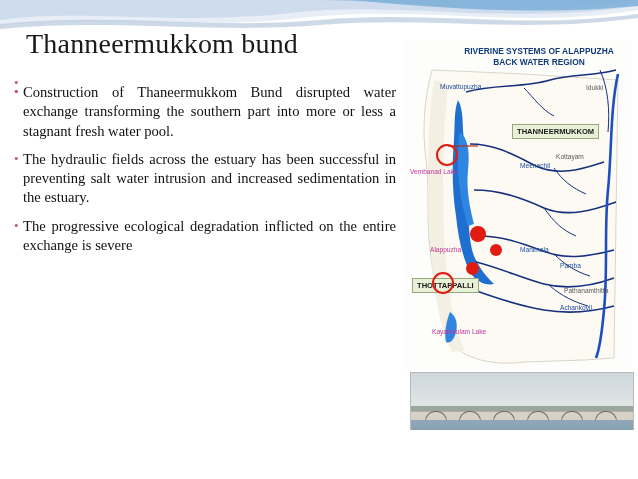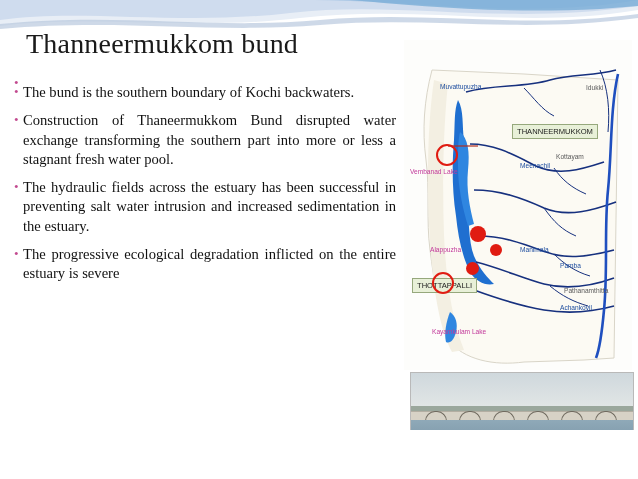--- a/index.html
+++ b/index.html
@@ -96,21 +96,21 @@
     font-size: 6.6px;
     color: #1b4b9e;
     white-space: nowrap;
   }
   .map-label.pink { color: #c2389a; }
   .map-label.gray { color: #5a5a5a; }
   .boxlabel {
     position: absolute;
     font-family: "Liberation Sans", sans-serif;
     font-size: 7.6px;
-    font-weight: normal;
+    font-weight: bold;
     color: #1a1a1a;
     background: #e8f0d8;
     border: 1px solid #96a87c;
     padding: 2px 4px;
     white-space: nowrap;
   }
   .reddot {
     position: absolute;
     background: #e01b11;
     border-radius: 50%;
@@ -187,33 +187,32 @@
   </div>
 
   <div class="title">Thanneermukkom bund</div>
 
   <div class="body-col">
     <div class="bullet">
       <span class="dot">•</span>
     </div>
     <div class="bullet">
       <span class="dot">•</span>
-      <span>The bund is the southern boundary of Kochi backwaters.</span>
     </div>
     <div class="bullet">
       <span class="dot">•</span>
       <span>Construction of Thaneermukkom Bund disrupted water exchange transforming the southern part into more or less a stagnant fresh water pool.</span>
     </div>
     <div class="bullet">
       <span class="dot">•</span>
       <span>The hydraulic fields across the estuary has been successful in preventing salt water intrusion and increased sedimentation in the estuary.</span>
     </div>
     <div class="bullet">
       <span class="dot">•</span>
-      <span>The progressive ecological degradation inflicted on the entire estuary is severe</span>
+      <span>The progressive ecological degradation inflicted on the entire exchange is severe</span>
     </div>
   </div>
 
   <div class="map">
     <svg width="228" height="330" viewBox="0 0 228 330" xmlns="http://www.w3.org/2000/svg">
       <rect x="0" y="0" width="228" height="330" fill="#fdfdfb"></rect>
 
       <path d="M28,30 C20,60 18,90 22,120 C26,150 22,180 26,210 C30,240 34,270 44,300 C60,320 90,326 120,322 L180,320 L210,318 L214,40 L120,34 Z" fill="#fcfaf3" stroke="#d9d5c8" stroke-width="1"></path>
 
       <path d="M30,40 C24,80 22,140 26,200 C29,250 36,290 48,312 L60,310 C48,280 42,240 40,195 C38,140 40,80 44,44 Z" fill="#f3efe2"></path>
@@ -238,20 +237,21 @@
         <path d="M150,214 C160,224 172,232 186,236"></path>
         <path d="M146,246 C158,256 170,262 184,266"></path>
         <path d="M196,30 C204,48 206,70 204,92"></path>
       </g>
 
       <path d="M214,34 C206,70 208,110 204,150 C200,190 204,230 200,270 C198,292 196,308 192,318" stroke="#1f4fbf" stroke-width="2.6" fill="none"></path>
 
       <line x1="44" y1="106" x2="74" y2="106" stroke="#b03020" stroke-width="1.2"></line>
     </svg>
 
+    <div class="map-title">RIVERINE SYSTEMS OF ALAPPUZHA BACK WATER REGION</div>
 
     <div class="boxlabel" style="left:108px; top:84px;">THANNEERMUKKOM</div>
     <div class="boxlabel" style="left:8px; top:238px;">THOTTAPPALLI</div>
 
     <div class="map-label" style="left:36px; top:43px;">Muvattupuzha</div>
     <div class="map-label gray" style="left:182px; top:44px;">Idukki</div>
     <div class="map-label gray" style="left:152px; top:113px;">Kottayam</div>
     <div class="map-label pink" style="left:6px; top:128px;">Vembanad Lake</div>
     <div class="map-label" style="left:116px; top:122px;">Meenachil</div>
     <div class="map-label pink" style="left:26px; top:206px;">Alappuzha</div>

